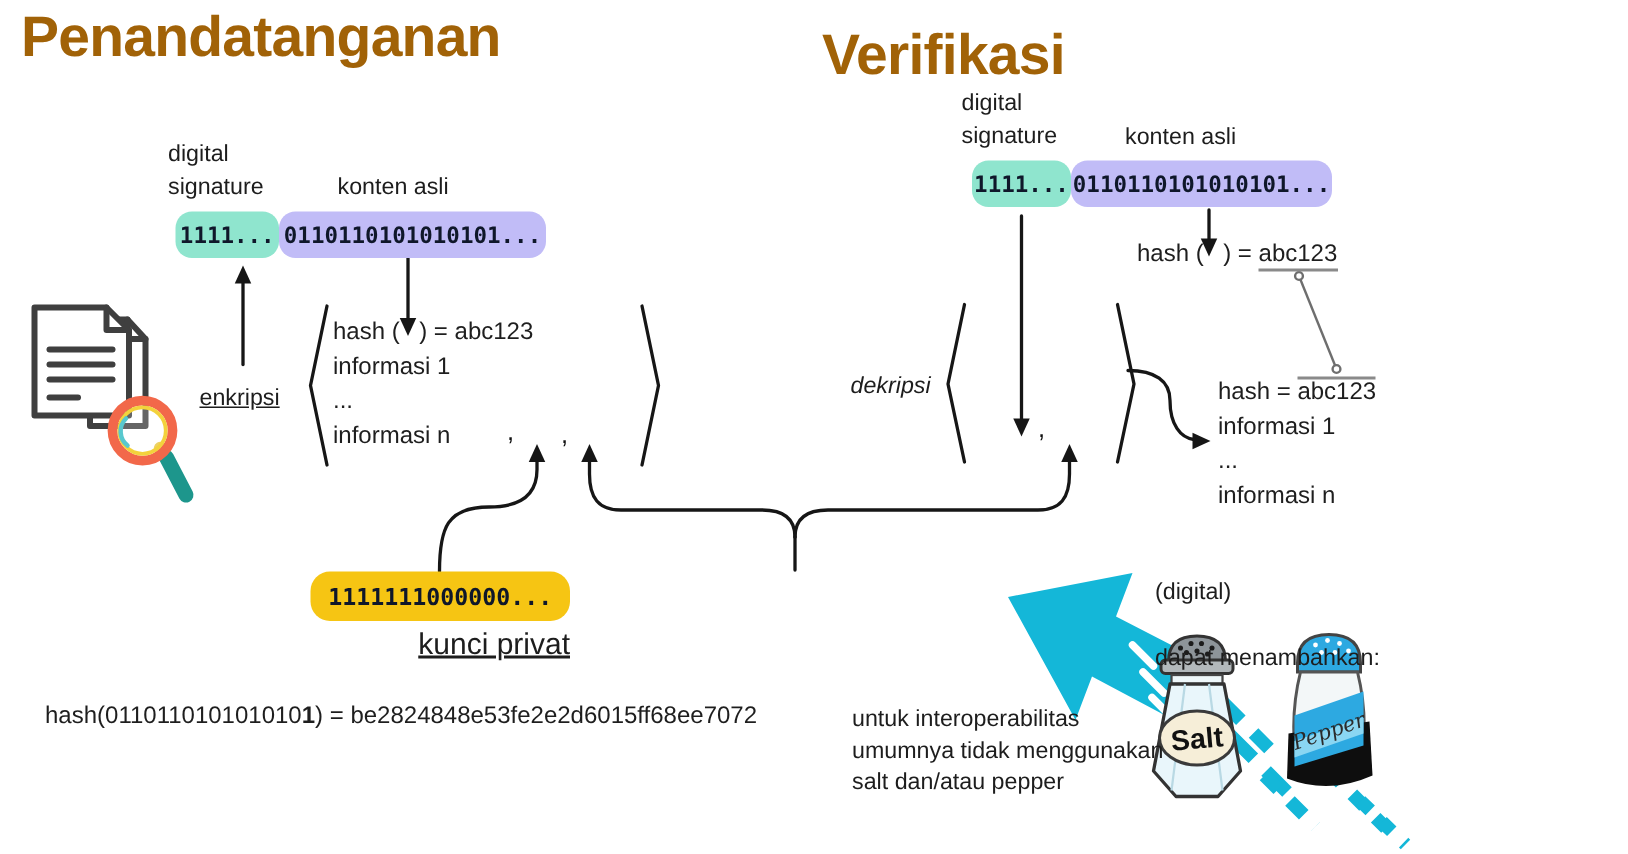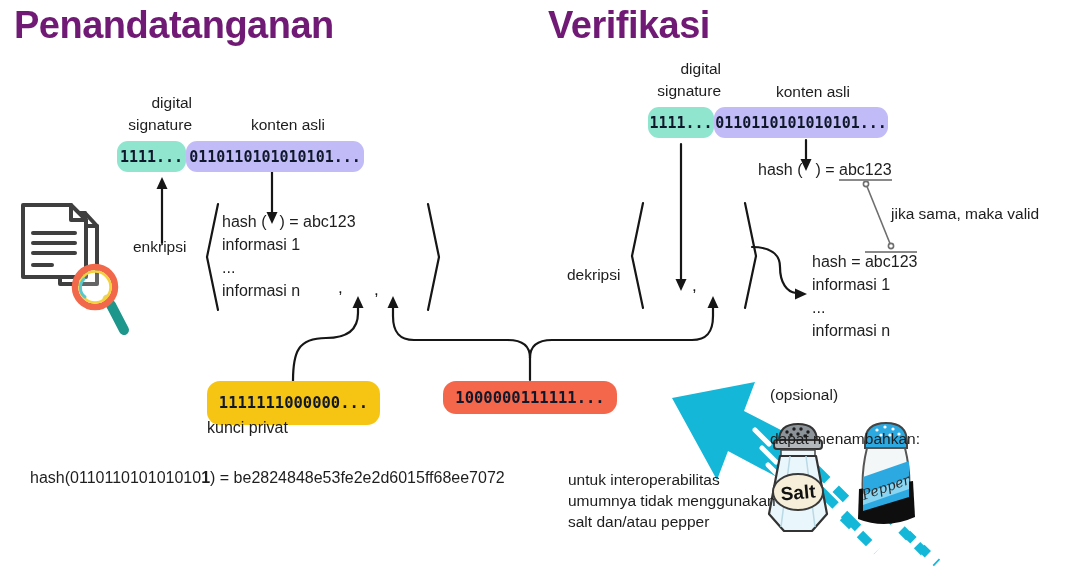--- a/index.html
+++ b/index.html
@@ -1,32 +1,32 @@
 <!DOCTYPE html>
 <html><head>
 <meta charset="utf-8">
 <style>
   html,body{margin:0;padding:0;background:#fff;}
   body{font-family:"Liberation Sans",sans-serif;color:#1e1e1e;}
   .stage{position:relative;width:1085px;height:569px;background:#fff;overflow:hidden;}
   .stage svg.wires{position:absolute;left:0;top:0;z-index:1;}
   .abs{position:absolute;z-index:2;}
-  .title{font-size:38px;font-weight:800;color:#701a75;letter-spacing:-0.5px;white-space:nowrap;}
+  .title{font-size:38px;font-weight:800;color:#a16207;letter-spacing:-0.5px;white-space:nowrap;}
   .lbl{font-size:15.5px;color:#1d1d1d;}
   .pre{white-space:pre-line;}
-  .ctr{text-align:right;}
+  .ctr{text-align:left;}
   .pill{position:absolute;z-index:2;display:flex;align-items:center;justify-content:center;
         border-radius:11px;font-family:"DejaVu Sans Mono",monospace;font-weight:700;
         font-size:15px;color:#0f172a;white-space:nowrap;}
   .body16{font-size:16px;line-height:23px;white-space:nowrap;}
   .gap{display:inline-block;width:13px;}
   .u{border-bottom:2px solid #8a8a8a;padding-bottom:1px;}
   .o{border-top:2px solid #8a8a8a;}
   .comma{font-size:17px;color:#111;}
-  .keylbl{font-size:16px;color:#1d1d1d;text-align:left;}
+  .keylbl{font-size:20px;color:#1d1d1d;text-align:right;text-decoration:underline;}
   .hashline b{font-weight:800;}
 </style>
 </head>
 <body>
 
 <div class="stage">
 
   <svg class="wires" width="1085" height="569" viewBox="0 0 1085 569">
 
     <g stroke="#14b7d8" stroke-width="9" fill="none">
@@ -138,63 +138,61 @@
 
   <div class="abs title" style="left:14px;top:4px;">Penandatanganan</div>
 
   <div class="abs lbl pre ctr" style="left:112px;top:92px;width:80px;line-height:22px;">digital
 signature</div>
   <div class="abs lbl ctr" style="left:225px;top:116px;width:100px;">konten asli</div>
 
   <div class="pill" style="left:117px;top:141px;width:69px;height:31px;background:#8FE5CE;">1111...</div>
   <div class="pill" style="left:186px;top:141px;width:178px;height:31px;background:#C1BCF7;">0110110101010101...</div>
 
-  <div class="abs lbl" style="left:133px;top:238px;">enkripsi</div>
+  <div class="abs lbl" style="left:133px;top:257px;text-decoration:underline;">enkripsi</div>
 
   <div class="abs body16" style="left:222px;top:210px;">
     <div><span>hash (</span><span class="gap"></span><span>) = abc123</span></div>
     <div>informasi 1</div>
     <div>...</div>
     <div>informasi n</div>
   </div>
 
   <span class="abs comma" style="left:338px;top:278px;">,</span>
   <span class="abs comma" style="left:374px;top:280px;">,</span>
 
-  <div class="pill" style="left:207px;top:381px;width:173px;height:44px;background:#F6C513;border-radius:13px;font-size:15.5px;">1111111000000...</div>
+  <div class="pill" style="left:207px;top:381px;width:173px;height:33px;background:#F6C513;border-radius:13px;font-size:15.5px;">1111111000000...</div>
   <div class="abs keylbl" style="left:207px;top:419px;width:173px;">kunci privat</div>
 
-  <div class="pill" style="left:443px;top:381px;width:174px;height:33px;background:#F4674B;border-radius:13px;font-size:15.5px;">1000000111111...</div>
 
-  <div class="abs title" style="left:548px;top:4px;">Verifikasi</div>
+  <div class="abs title" style="left:548px;top:16px;">Verifikasi</div>
 
   <div class="abs lbl pre ctr" style="left:641px;top:58px;width:80px;line-height:22px;">digital
 signature</div>
   <div class="abs lbl ctr" style="left:750px;top:83px;width:100px;">konten asli</div>
 
   <div class="pill" style="left:648px;top:107px;width:66px;height:31px;background:#8FE5CE;">1111...</div>
   <div class="pill" style="left:714px;top:107px;width:174px;height:31px;background:#C1BCF7;">0110110101010101...</div>
 
   <div class="abs body16" style="left:758px;top:158px;"><span>hash (</span><span class="gap"></span><span>) = </span><span class="u">abc123</span></div>
 
-  <div class="abs lbl" style="left:891px;top:205px;white-space:nowrap;">jika sama, maka valid</div>
 
-  <div class="abs lbl" style="left:567px;top:266px;">dekripsi</div>
+  <div class="abs lbl" style="left:567px;top:249px;font-style:italic;">dekripsi</div>
   <span class="abs comma" style="left:692px;top:276px;">,</span>
 
   <div class="abs body16" style="left:812px;top:250px;">
     <div><span>hash = </span><span class="o">abc123</span></div>
     <div>informasi 1</div>
     <div>...</div>
     <div>informasi n</div>
   </div>
 
   <div class="abs body16" style="left:30px;top:466px;">
     <div class="hashline"><span>hash(011011010101010</span><b>1</b><span>) = be2824848e53fe2e2d6015ff68ee7072</span></div>
   </div>
 
-  <div class="abs lbl" style="left:770px;top:386px;">(opsional)</div>
+  <div class="abs lbl" style="left:770px;top:386px;">(digital)</div>
   <div class="abs lbl" style="left:770px;top:430px;">dapat menambahkan:</div>
   <div class="abs lbl pre" style="left:568px;top:469px;line-height:21px;">untuk interoperabilitas
 umumnya tidak menggunakan
 salt dan/atau pepper</div>
 
 </div>
 
 </body></html>

